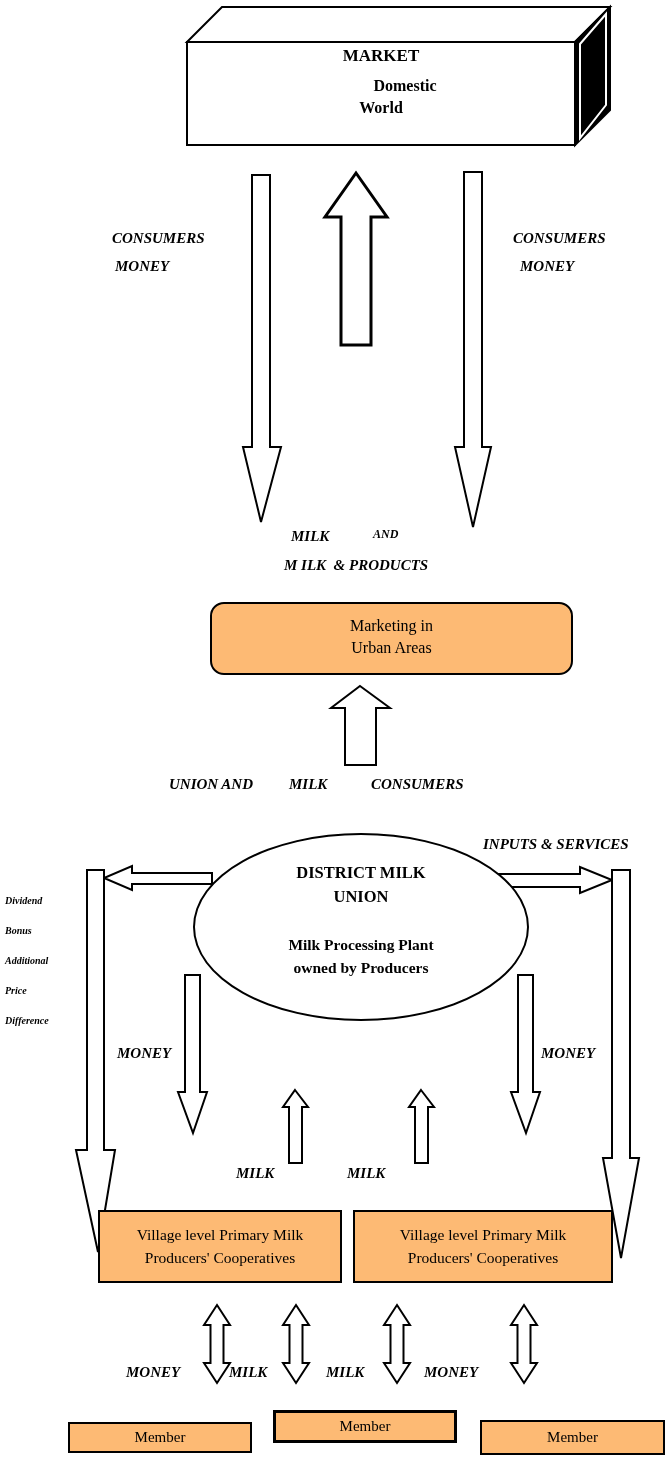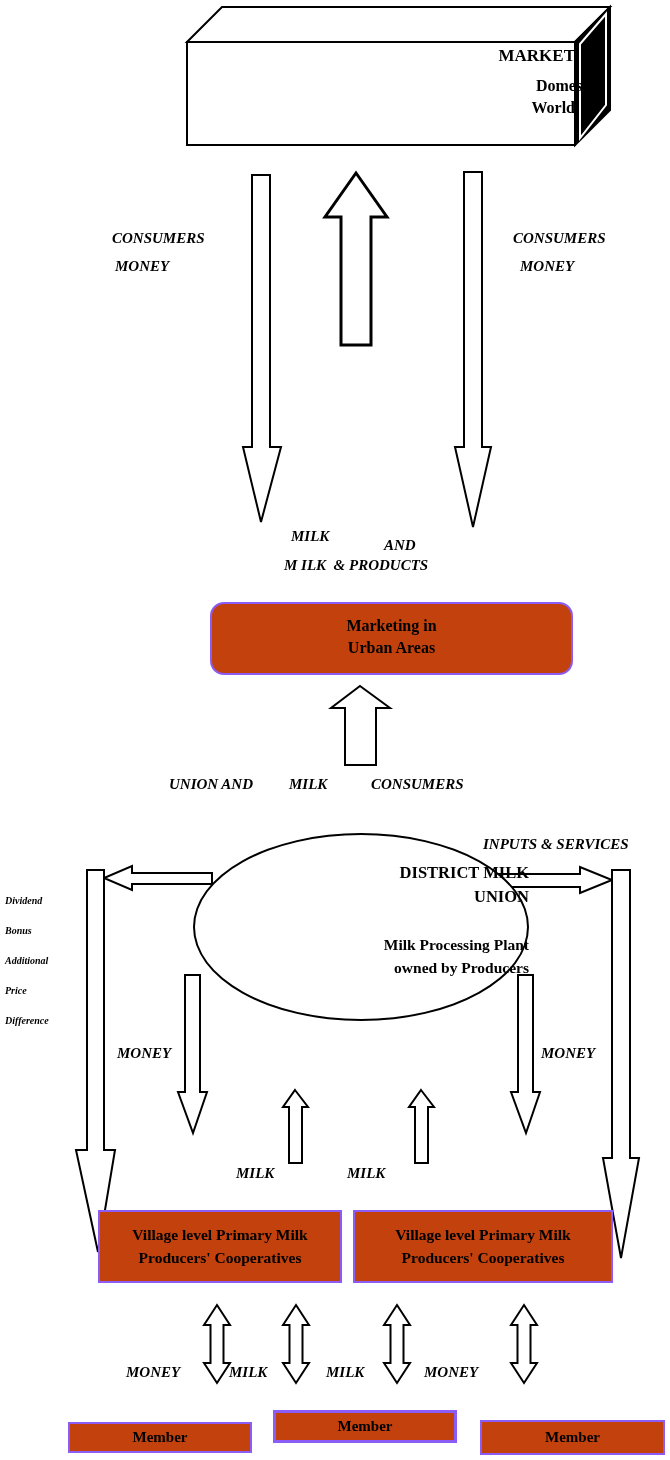--- a/index.html
+++ b/index.html
@@ -4,23 +4,23 @@
 <style>
   html,body{margin:0;padding:0;background:#ffffff;}
   #canvas{
     position:relative;width:670px;height:1460px;background:#ffffff;
     font-family:"Liberation Serif","DejaVu Serif",serif;color:#000;
     overflow:hidden;
   }
   #shapes{position:absolute;left:0;top:0;width:670px;height:1460px;}
   .lbl{position:absolute;font-weight:bold;white-space:pre;line-height:1.1;}
   .ital{font-style:italic;}
-  .box{position:absolute;border:2px solid #8b5cf6;background:#c2410c;box-sizing:border-box;text-align:center;font-weight:bold;}
+  .box{position:absolute;border:2px solid #000000;background:#fdba74;box-sizing:border-box;text-align:center;font-weight:normal;}
   .ellipse{position:absolute;border:2px solid #000;border-radius:50%;background:#fff;box-sizing:border-box;}
-  .ctr{position:absolute;text-align:right;font-weight:bold;}
+  .ctr{position:absolute;text-align:center;font-weight:bold;}
 </style>
 </head>
 <body>
 
 <div id="canvas">
 
   <svg id="shapes" width="670" height="1460" viewBox="0 0 670 1460" fill="none" stroke="#000" stroke-width="2">
 
     <path d="M187,42 L222,7 L610,7 L575,42 Z" fill="#ffffff"></path>
 
@@ -60,21 +60,21 @@
   <div class="ctr" style="left:187px;top:46px;width:388px;font-size:17px;">MARKET</div>
   <div class="ctr" style="left:187px;top:77px;width:388px;font-size:16px;padding-left:24px;">Domestic</div>
   <div class="ctr" style="left:187px;top:99px;width:388px;font-size:16px;">World</div>
 
   <span class="lbl ital" style="left:112px;top:230px;font-size:15px;">CONSUMERS</span>
   <span class="lbl ital" style="left:115px;top:258px;font-size:15px;">MONEY</span>
   <span class="lbl ital" style="left:513px;top:230px;font-size:15px;">CONSUMERS</span>
   <span class="lbl ital" style="left:520px;top:258px;font-size:15px;">MONEY</span>
 
   <span class="lbl ital" style="left:291px;top:528px;font-size:15px;">MILK</span>
-  <span class="lbl ital" style="left:384px;top:528px;font-size:15px;margin-top:9px;">AND</span>
+  <span class="lbl ital" style="left:373px;top:528px;font-size:12px;">AND</span>
   <span class="lbl ital" style="left:284px;top:557px;font-size:15px;">M ILK  &amp; PRODUCTS</span>
 
   <div class="box" style="left:210px;top:602px;width:363px;height:73px;border-radius:14px;padding-top:11px;font-size:16px;line-height:22px;">
     <div>Marketing in</div>
     <div>Urban Areas</div>
   </div>
 
   <span class="lbl ital" style="left:169px;top:776px;font-size:15px;">UNION AND</span>
   <span class="lbl ital" style="left:289px;top:776px;font-size:15px;">MILK</span>
   <span class="lbl ital" style="left:371px;top:776px;font-size:15px;">CONSUMERS</span>

